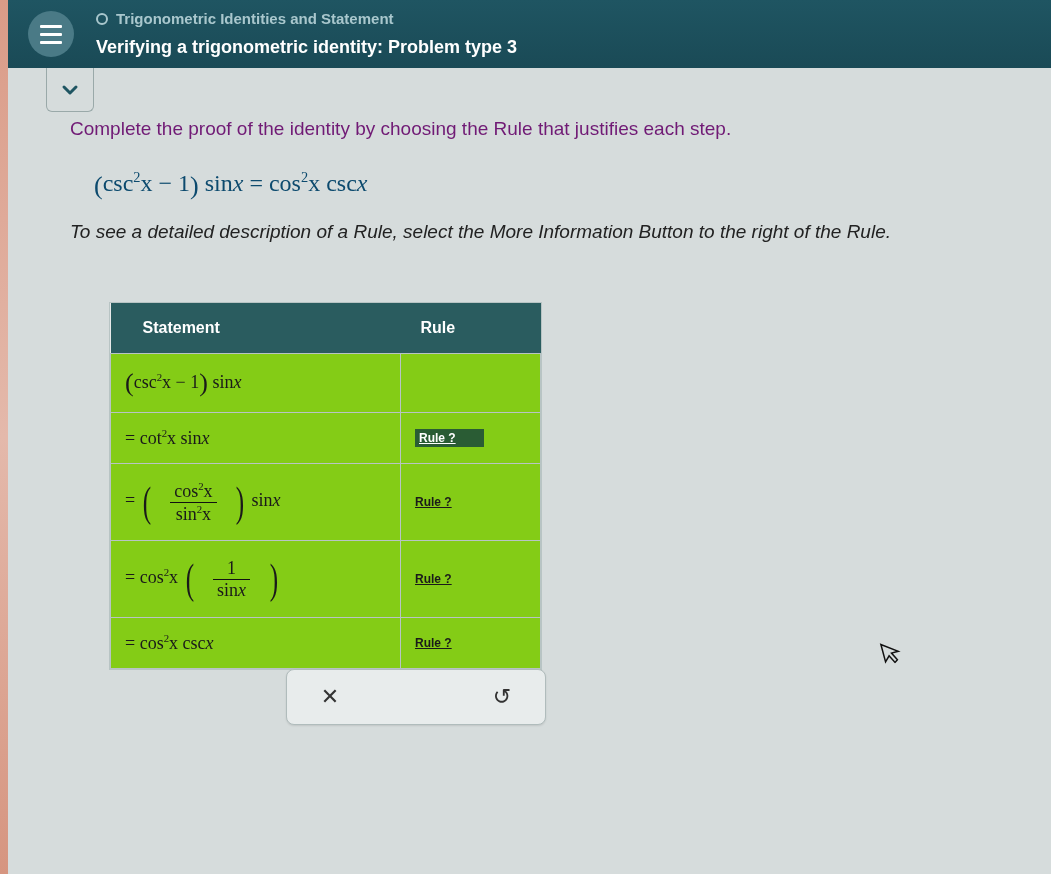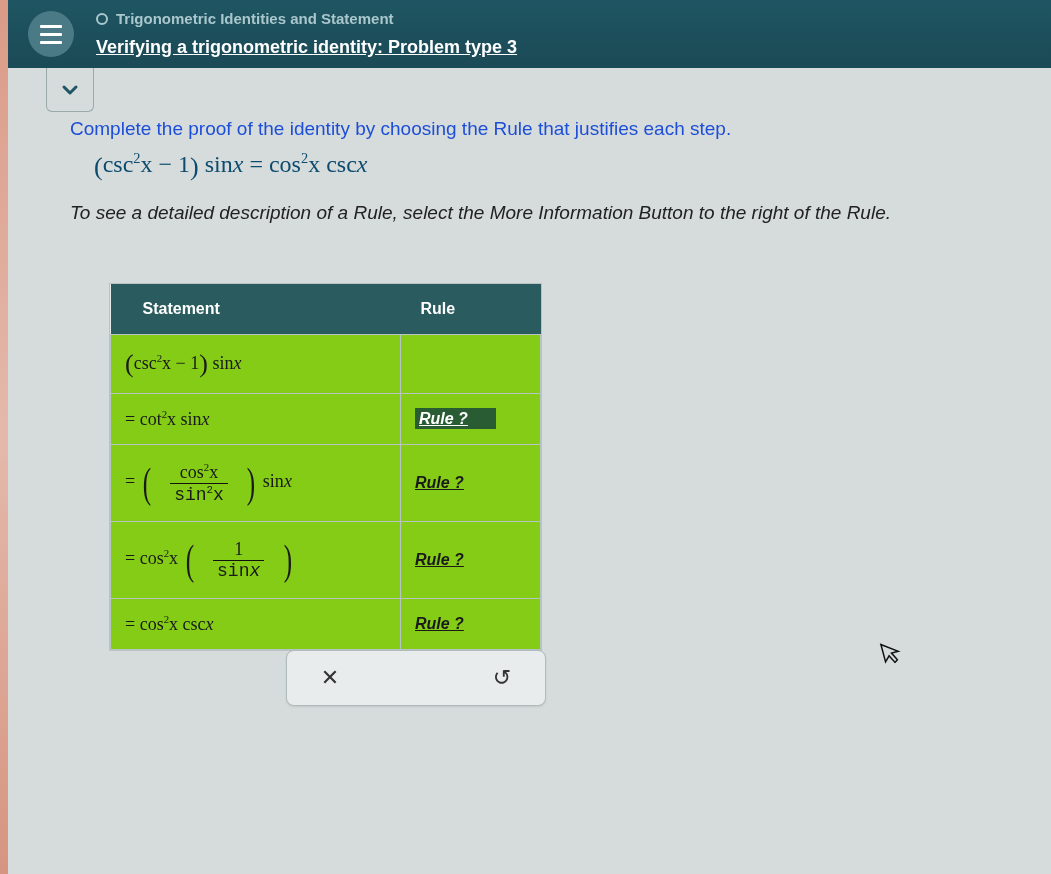--- a/index.html
+++ b/index.html
@@ -42,38 +42,38 @@
   .top-titles { margin-left: 22px; }
   .breadcrumb-line {
     display:flex; align-items:center; gap:8px;
     color:#a9c7cd; font-size:15px; font-weight:600;
   }
   .breadcrumb-dot{
     width:12px;height:12px;border:2px solid #a9c7cd;border-radius:50%;
     display:inline-block;
   }
   .page-title{
-    color:#fff; font-size:18px; font-weight:700; margin-top:10px;text-decoration:underline;
+    color:#fff; font-size:18px; font-weight:700; margin-top:10px;
   }
   .chev-tab{
     position:absolute; left:46px; top:68px;
     width:48px; height:44px;
     background:#d6dcdc;
     border:1px solid #9aa9a9;
     border-top:none;
     border-radius:0 0 6px 6px;
     display:flex; align-items:center; justify-content:center;
     cursor:pointer;
   }
   .content{
     position:absolute;
     left:70px; top:118px; right:0;
     color:#1a1a1a;
   }
-  .instr1{ font-size:19px; color:#1d4ed8; margin-bottom:10px;}
+  .instr1{ font-size:19px; color:#701a75; margin-bottom:29px;}
   .equation{
     font-family: 'Times New Roman', serif;
     font-size:24px; color:#0c4a6e;
     margin-left:24px; margin-bottom:20px;
   }
   .instr2{ font-size:19px; color:#222; margin-bottom:60px;font-style:italic;}
   sup{font-size:0.6em; vertical-align:super;}
   .proof-table{
     margin-left:40px;
     border-collapse:collapse;
@@ -94,39 +94,38 @@
     padding:14px 14px;
     font-family:'Times New Roman', serif;
     font-size:18px;
     color:#1a1a1a;
     vertical-align:middle;
     background:#84cc16;
   }
   .proof-table td.rule-cell{
     font-family:Arial,sans-serif;
     font-weight:700;
-    font-style:italic;
-    font-size:16px;
+    font-size:12px;
     text-decoration:underline;
     color:#1a1a1a;
     cursor:pointer;
     margin-left:18px;
   }
   .rule-active{
     background:#2a5c34;
     color:#fff !important;
     padding:2px 28px 2px 4px;
     text-decoration:underline;
   }
   .frac{
     display:inline-block; text-align:center; vertical-align:middle;
     margin:0 12px;
   }
   .frac .num{ display:block; border-bottom:1px solid #111; padding:0 4px;}
-  .frac .den{ display:block; padding:0 4px;font-family:Liberation Mono, monospace;}
+  .frac .den{ display:block; padding:0 4px;}
   .paren{
     font-size:42px; vertical-align:middle; font-family:'Times New Roman',serif;
     display:inline-block; transform:scaleX(0.6);
   }
   .small-paren{ font-size:26px; vertical-align:-3px; font-family:'Times New Roman',serif;}
   .action-bar{
     margin-left:40px;
     width:260px;
     margin-top:0;
     background:#e8ecec;

